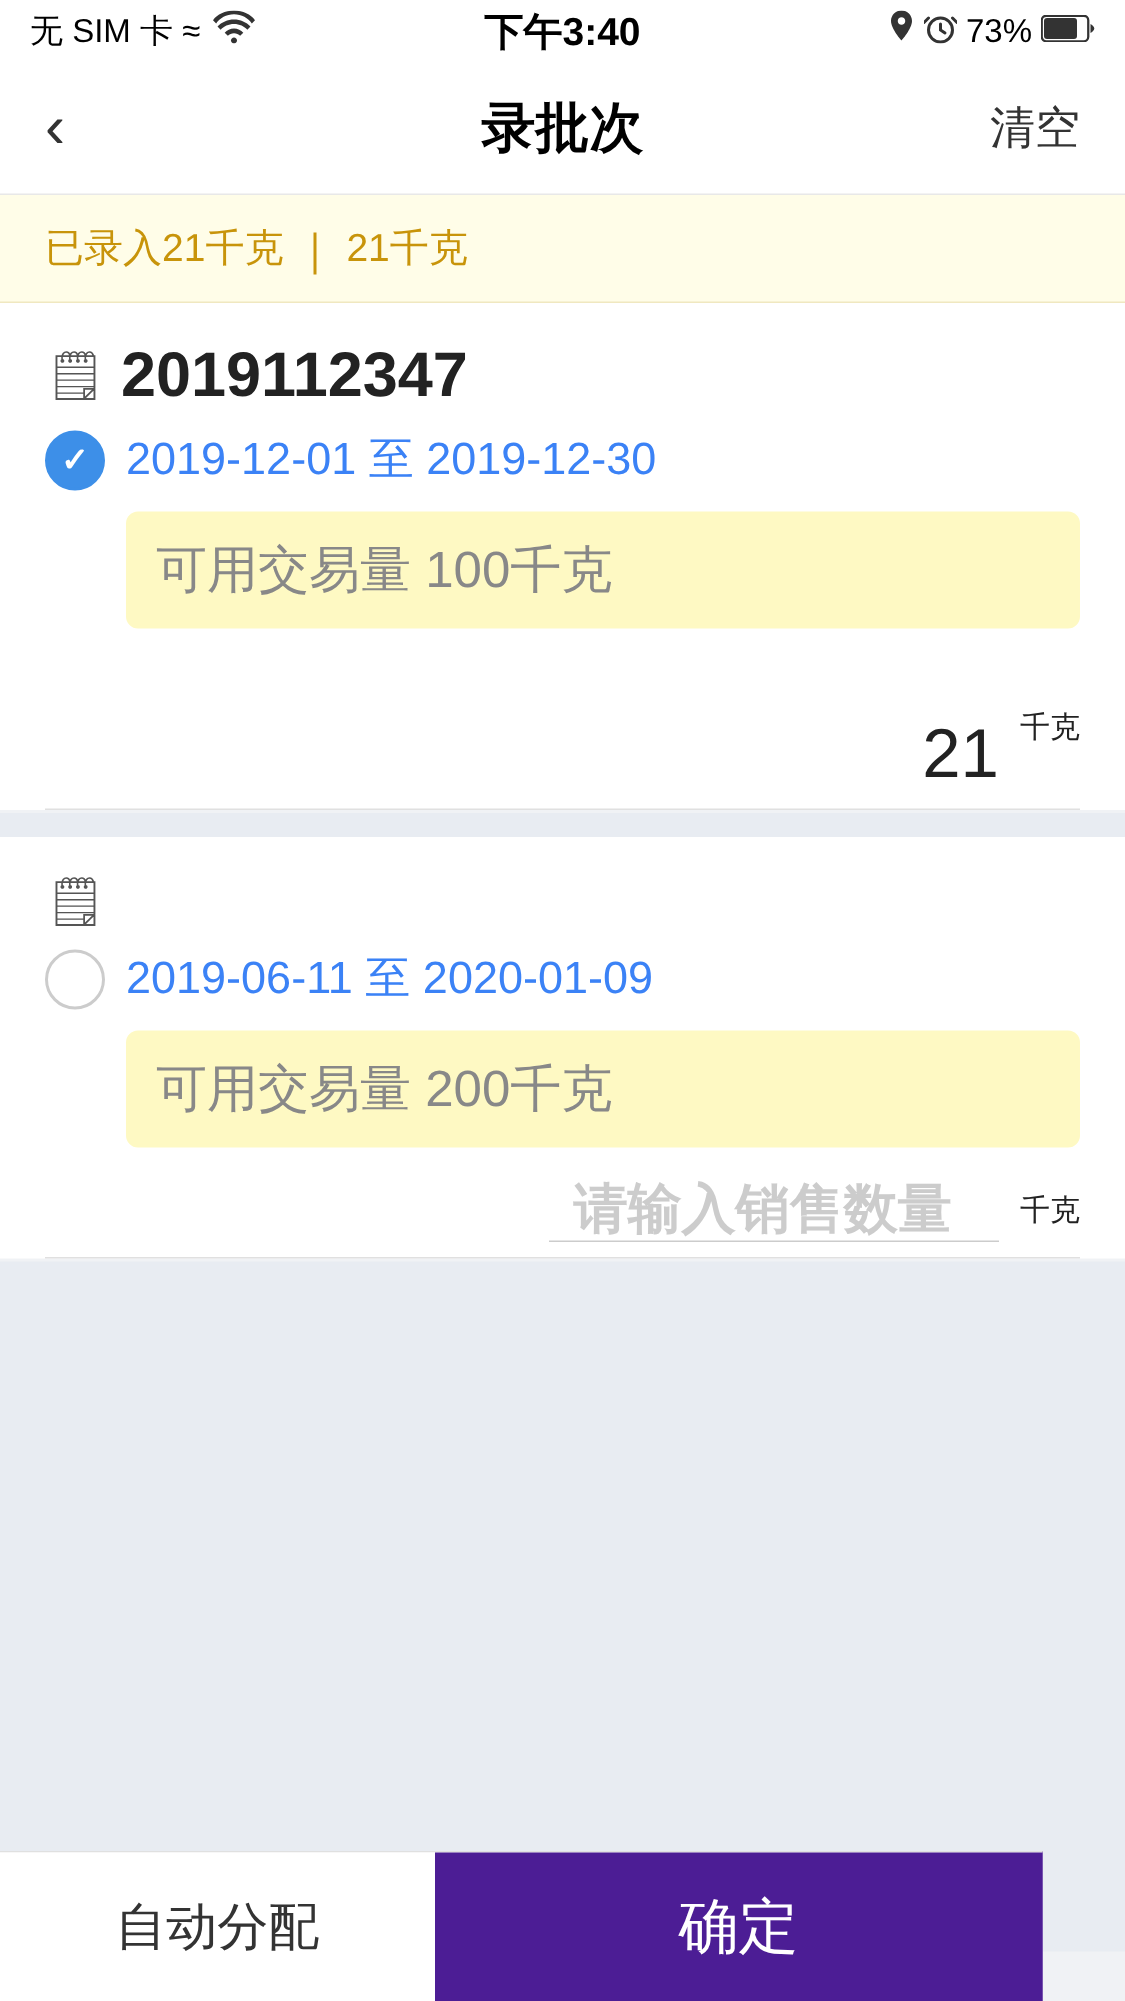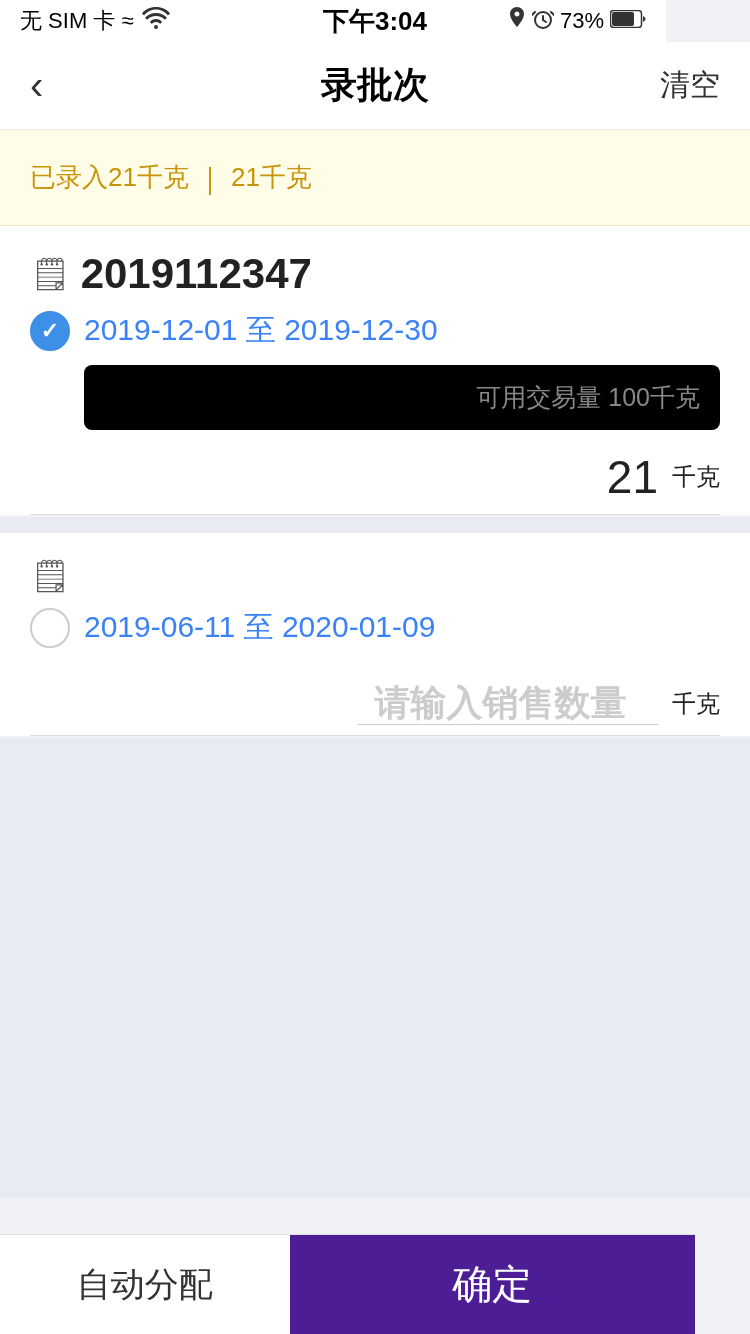--- a/index.html
+++ b/index.html
@@ -7,21 +7,21 @@
     body {
       width: 750px;
       min-height: 1334px;
       font-family: -apple-system, "PingFang SC", "Helvetica Neue", sans-serif;
       background: #f0f2f5;
       overflow-x: hidden;
     }
 
     
     .status-bar {
-      width: 666px;
+      width: 750px;
       height: 42px;
       background: #fff;
       display: flex;
       align-items: center;
       justify-content: space-between;
       padding: 0 20px;
       font-size: 24px;
       font-weight: 500;
       gap: 22px;
     }
@@ -71,21 +71,21 @@
     }
     .nav-clear {
       font-size: 30px;
       color: #333;
       cursor: pointer;
     }
 
     
     .info-bar {
       background: #fffde8;
-      padding: 30px 30px;
+      padding: 18px 30px;
       display: flex;
       align-items: flex-end;
       gap: 0;
       border-bottom: 1px solid #f0e8c0;
     }
     .info-item {
       font-size: 26px;
       color: #c8940a;
       font-weight: 500;
     }
@@ -144,46 +144,46 @@
       content: '✓';
       color: #fff;
       font-size: 22px;
       font-weight: 700;
     }
     .date-range {
       font-size: 30px;
       color: #3b82f6;
     }
     .avail-box {
-      background: #000000;
+      background: #fef9c3;
       border-radius: 8px;
       padding: 16px 20px;
       margin: 0 0 0 0;
-      font-size: 25px;
+      font-size: 34px;
       color: #888;
       margin-left: 54px;
       margin-right: 0;
-      text-align: right;
     }
 
     
     .amount-row {
       display: flex;
       align-items: center;
       justify-content: flex-end;
       padding: 20px 30px 10px 30px;
       gap: 14px;
     }
     .amount-value {
       font-size: 46px;
       font-weight: 500;
       color: #222;
+      margin-top: 36px;
     }
     .amount-unit {
-      font-size: 24px;
+      font-size: 20px;
       color: #222;
     }
     .amount-input {
       border: none;
       border-bottom: 1px solid #ccc;
       background: transparent;
       font-size: 36px;
       color: #15803d;
       text-align: center;
       width: 300px;
@@ -248,21 +248,21 @@
     <span>无 SIM 卡 ≈</span>
     <span>
       <svg width="28" height="22" viewBox="0 0 28 22" fill="none">
         <path d="M14 18c-1.1 0-2 .9-2 2s.9 2 2 2 2-.9 2-2-.9-2-2-2z" fill="#333"></path>
         <path d="M14 12c-2.5 0-4.7 1.1-6.2 2.8l2.1 2.1c1-1.1 2.5-1.8 4.1-1.8s3.1.7 4.1 1.8l2.1-2.1C18.7 13.1 16.5 12 14 12z" fill="#333"></path>
         <path d="M14 6C9.7 6 5.8 7.8 3 10.7l2.1 2.1C7.1 10.6 10.4 9 14 9s6.9 1.6 8.9 3.8L25 10.7C22.2 7.8 18.3 6 14 6z" fill="#333"></path>
         <path d="M14 0C8.1 0 2.8 2.5 0 6.5l2.1 2.1C4.5 5.1 9 2.5 14 2.5s9.5 2.6 11.9 6.1L28 6.5C25.2 2.5 19.9 0 14 0z" fill="#333"></path>
       </svg>
     </span>
   </div>
-  <div class="status-center">下午3:04</div>
+  <div class="status-center">下午3:40</div>
   <div class="status-right">
     <span>
       <svg width="18" height="22" viewBox="0 0 18 22" fill="#333">
         <path d="M9 0C5.1 0 2 3.1 2 7c0 5.2 7 13 7 13s7-7.8 7-13c0-3.9-3.1-7-7-7zm0 9.5c-1.4 0-2.5-1.1-2.5-2.5S7.6 4.5 9 4.5s2.5 1.1 2.5 2.5S10.4 9.5 9 9.5z"></path>
       </svg>
     </span>
     <span>
       <svg width="22" height="22" viewBox="0 0 22 22" fill="#333">
         <circle cx="11" cy="13" r="8" stroke="#333" stroke-width="2" fill="none"></circle>
         <path d="M11 9v4l3 2" stroke="#333" stroke-width="2" stroke-linecap="round" fill="none"></path>
@@ -315,20 +315,21 @@
 
 <div class="card">
   <div class="card-inner">
     <div class="card-header">
       <span class="doc-icon">🗒</span>
     </div>
     <div class="card-row">
       <div class="radio-circle"></div>
       <span class="date-range">2019-06-11 至 2020-01-09</span>
     </div>
+    <div class="avail-box">可用交易量 200千克</div>
   </div>
   <div class="amount-row">
     <input class="amount-input" placeholder="请输入销售数量" type="number" style="">
     <span class="amount-unit">千克</span>
   </div>
   <div class="divider-line"></div>
 </div>
 
 <div class="gray-area"></div>
 

